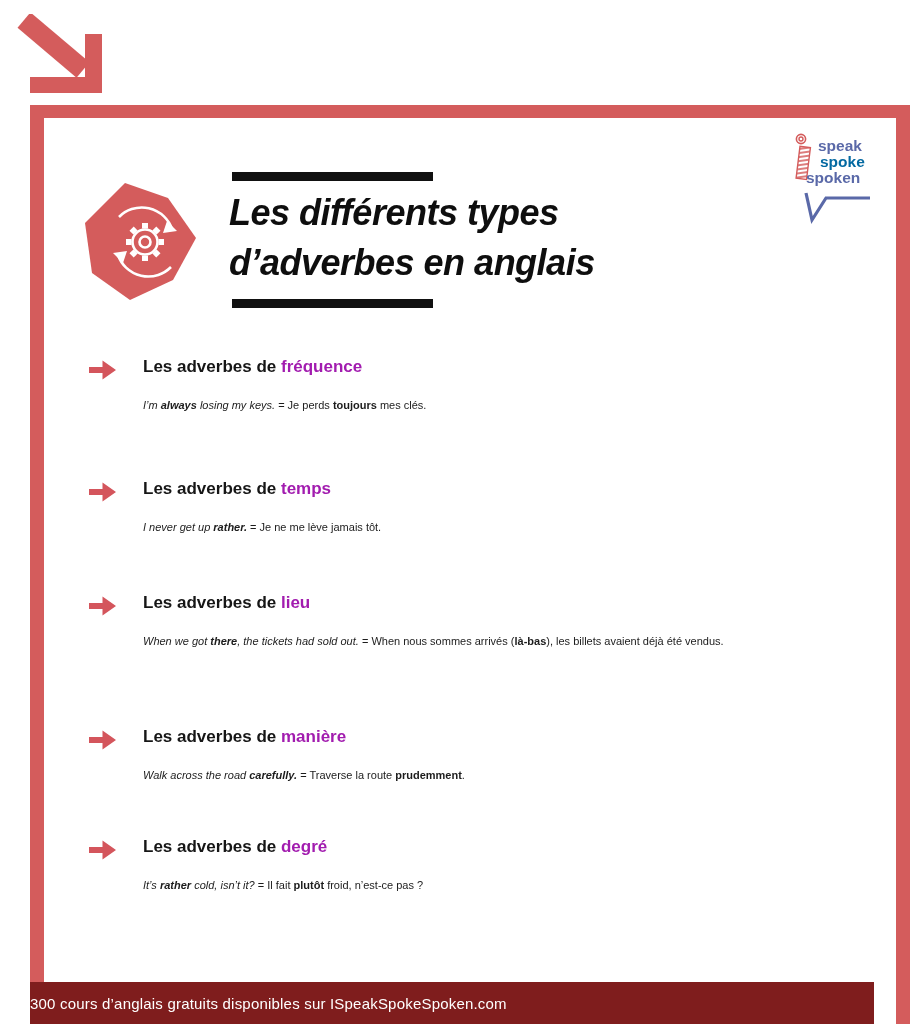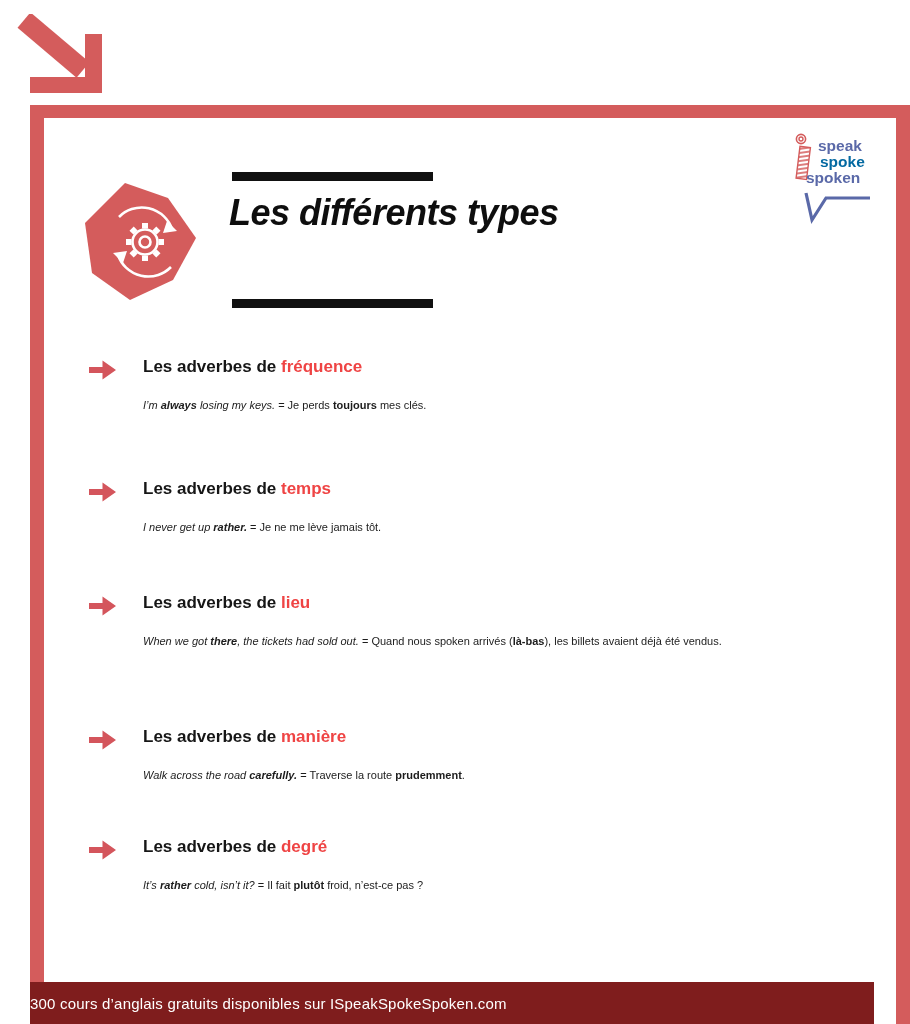--- a/index.html
+++ b/index.html
@@ -35,21 +35,21 @@
   .logo span{position:absolute;font-weight:700;font-size:15.5px;line-height:15.5px;white-space:nowrap;}
   .logo .w1{left:24px;top:6px;color:#5A69A8;}
   .logo .w2{left:26px;top:22px;color:#0369a1;}
   .logo .w3{left:12px;top:38px;color:#5A69A8;}
   .logo-i{position:absolute;left:0px;top:1px;}
   .logo-check{position:absolute;left:4px;top:57px;}
 
   
   .section-arrow{left:89px;width:28px;height:24px;}
   .sec-header{left:143px;margin:0;font-size:17px;font-weight:700;color:#161616;white-space:nowrap;}
-  .sec-header .kw{color:#ef4444;}
+  .sec-header .kw{color:#a21caf;}
   .sec-example{left:143px;width:697px;margin:0;font-size:11px;line-height:26px;color:#1c1c1c;}
   .seg-i{font-style:italic;}
   .seg-bi{font-style:italic;font-weight:700;}
   .seg-b{font-weight:700;}
   .seg-r{}
 </style>
 </head>
 <body>
 
 <svg class="abs corner-arrow" width="88" height="84" viewBox="0 0 88 84">
@@ -80,21 +80,21 @@
       <line x1="75.5" y1="61" x2="81" y2="61"></line>
       <line x1="52.5" y1="51.5" x2="48.6" y2="47.6"></line>
       <line x1="71.5" y1="70.5" x2="75.4" y2="74.4"></line>
       <line x1="52.5" y1="70.5" x2="48.6" y2="74.4"></line>
       <line x1="71.5" y1="51.5" x2="75.4" y2="47.6"></line>
     </g>
   </g>
 </svg>
 
 <div class="abs title-bar-top"></div>
-<h1 class="abs page-title"><span>Les différents types</span><br></h1>
+<h1 class="abs page-title"><span>Les différents types</span><br><span>d’adverbes en anglais</span></h1>
 <div class="abs title-bar-bottom"></div>
 
 <div class="abs logo">
   <svg class="logo-i" width="22" height="50" viewBox="0 0 22 50">
     <defs>
       <pattern id="hatch" width="4" height="4" patternUnits="userSpaceOnUse" patternTransform="rotate(-15)">
         <rect width="4" height="4" fill="#ffffff"></rect>
         <line x1="0" y1="1" x2="4" y2="1" stroke="#D45C5C" stroke-width="1.6"></line>
       </pattern>
     </defs>
@@ -121,21 +121,21 @@
 <svg class="abs section-arrow" style="top:480px" viewBox="0 0 28 24">
     <path d="M0 9 h13.5 v-6.5 l13.5 9.5 -13.5 9.5 v-6.5 h-13.5 z" fill="#D4555C"></path>
   </svg>
 <h2 class="abs sec-header" style="top:479px"><span>Les adverbes de </span><span class="kw">temps</span></h2>
 <p class="abs sec-example" style="top:514px"><span class="seg-i">I never get up </span><span class="seg-bi">rather.</span><span class="seg-r"> = Je ne me lève jamais tôt.</span></p>
 
 <svg class="abs section-arrow" style="top:594px" viewBox="0 0 28 24">
     <path d="M0 9 h13.5 v-6.5 l13.5 9.5 -13.5 9.5 v-6.5 h-13.5 z" fill="#D4555C"></path>
   </svg>
 <h2 class="abs sec-header" style="top:593px"><span>Les adverbes de </span><span class="kw">lieu</span></h2>
-<p class="abs sec-example" style="top:628px"><span class="seg-i">When we got </span><span class="seg-bi">there</span><span class="seg-i">, the tickets had sold out.</span><span class="seg-r"> = Quand nous spoken arrivés (</span><span class="seg-b">là-bas</span><span class="seg-r">), les billets avaient déjà été vendus.</span></p>
+<p class="abs sec-example" style="top:628px"><span class="seg-i">When we got </span><span class="seg-bi">there</span><span class="seg-i">, the tickets had sold out.</span><span class="seg-r"> = When nous sommes arrivés (</span><span class="seg-b">là-bas</span><span class="seg-r">), les billets avaient déjà été vendus.</span></p>
 
 <svg class="abs section-arrow" style="top:728px" viewBox="0 0 28 24">
     <path d="M0 9 h13.5 v-6.5 l13.5 9.5 -13.5 9.5 v-6.5 h-13.5 z" fill="#D4555C"></path>
   </svg>
 <h2 class="abs sec-header" style="top:727px"><span>Les adverbes de </span><span class="kw">manière</span></h2>
 <p class="abs sec-example" style="top:762px"><span class="seg-i">Walk across the road </span><span class="seg-bi">carefully.</span><span class="seg-r"> = Traverse la route </span><span class="seg-b">prudemment</span><span class="seg-r">.</span></p>
 
 <svg class="abs section-arrow" style="top:838px" viewBox="0 0 28 24">
     <path d="M0 9 h13.5 v-6.5 l13.5 9.5 -13.5 9.5 v-6.5 h-13.5 z" fill="#D4555C"></path>
   </svg>

